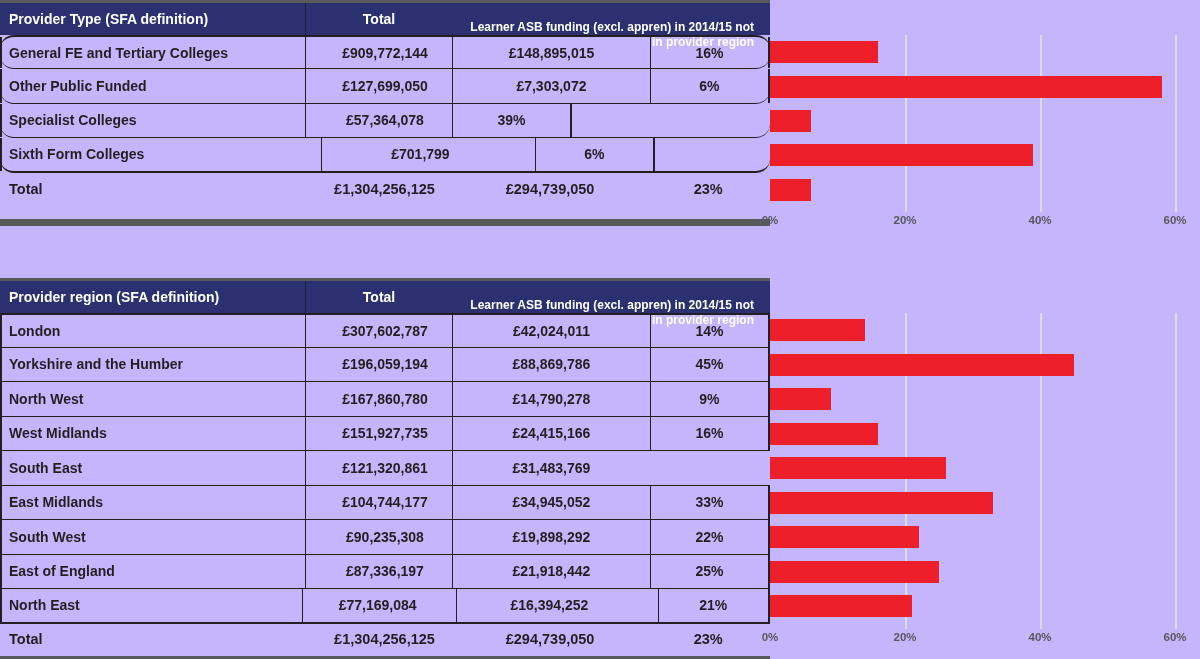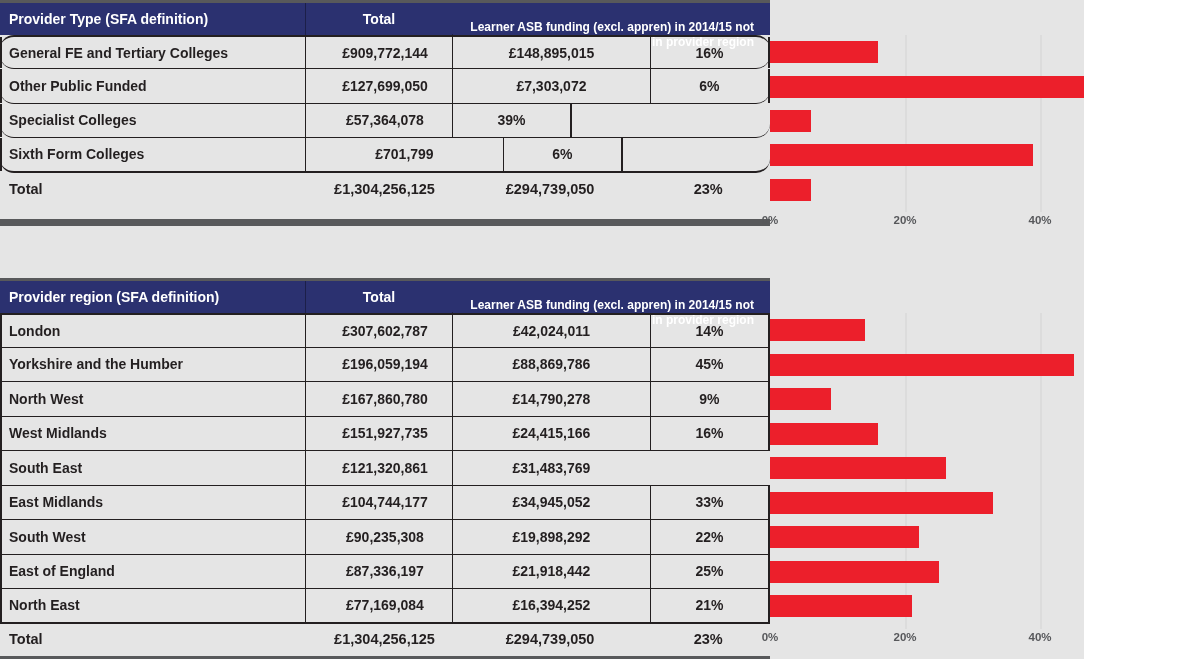--- a/index.html
+++ b/index.html
@@ -6,35 +6,35 @@
     --header-navy:#2b3170;
     --bar-red:#ec1f2b;
     --rule-gray:#58595b;
     --grid-gray:#dcdcdc;
     --line:#231f20;
     --text-dark:#231f20;
     --axis-text:#57585b;
   }
   *{margin:0;padding:0;box-sizing:border-box}
   body{background:#fff;font-family:"Liberation Sans","DejaVu Sans",sans-serif;}
-  .page{position:relative;width:1084px;height:659px;background:#e5e5e5;overflow:hidden;}
+  .page{position:relative;width:1200px;height:659px;background:#c4b5fd;overflow:hidden;}
   .panel{position:absolute;left:0;width:1200px;}
   .topbar{width:770px;height:3px;background:var(--rule-gray);}
   .tbl{width:770px;color:var(--text-dark);}
   .thead{display:flex;height:32px;background:var(--header-navy);color:#fff;font-weight:bold;
          border-left:2px solid transparent;border-right:2px solid transparent;}
   .hc{display:flex;align-items:center;}
   .hc1{width:39.61%;padding-left:7px;font-size:14px;}
   .hc2{width:19.09%;justify-content:center;font-size:14px;border-left:1px solid rgba(0,0,0,.35);}
   .hc3{width:41.3%;justify-content:center;text-align:right;font-size:12px;line-height:1.2;
        border-left:1px solid rgba(0,0,0,.35);padding:0 14px;margin-top:31px;}
   .trow{display:flex;font-weight:bold;font-size:14px;}
   .tbody .trow{border-bottom:1.5px solid var(--line);}
   .tbody .trow:first-child{border-top:2px solid var(--line);}
-  .tbody .trow:last-child{border-bottom:2px solid var(--line);}
+  .tbody .trow:last-child{border-bottom:2px solid var(--line);gap:16px;}
   .c{display:flex;align-items:center;}
   .c1{width:39.61%;padding-left:7px;border-left:2px solid var(--line);}
   .c2{width:19.09%;justify-content:center;border-left:1.5px solid var(--line);padding-left:12px;}
   .c3{width:25.71%;justify-content:center;border-left:1.5px solid var(--line);}
   .c4{width:15.58%;justify-content:center;border-left:1.5px solid var(--line);border-right:2px solid var(--line);}
   .p1 .tbody .trow{height:34.4px;border-radius:14px;}
   .p2 .tbody .trow{height:34.5px;}
   .total-row{display:flex;font-weight:bold;font-size:14.5px;
              border-left:2px solid transparent;border-right:2px solid transparent;}
   .total-row .c1{border-left:none;}

